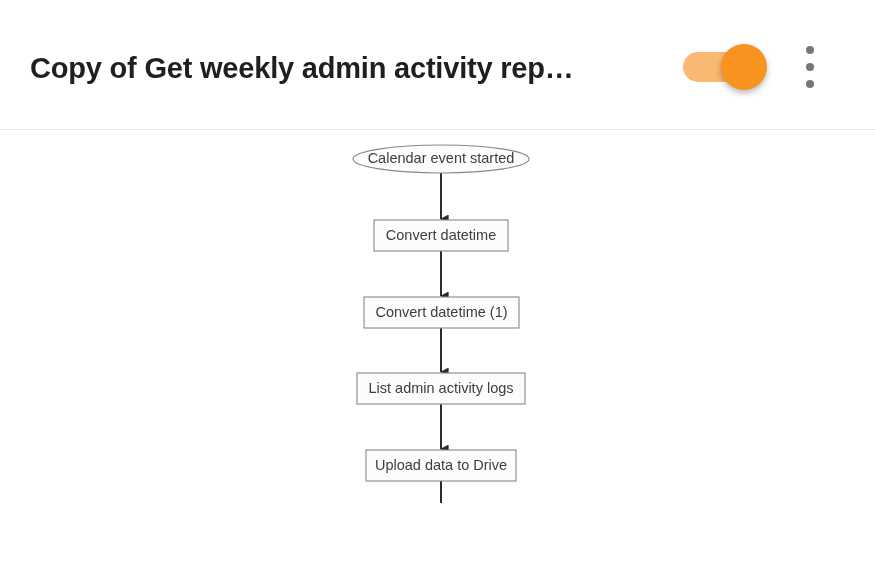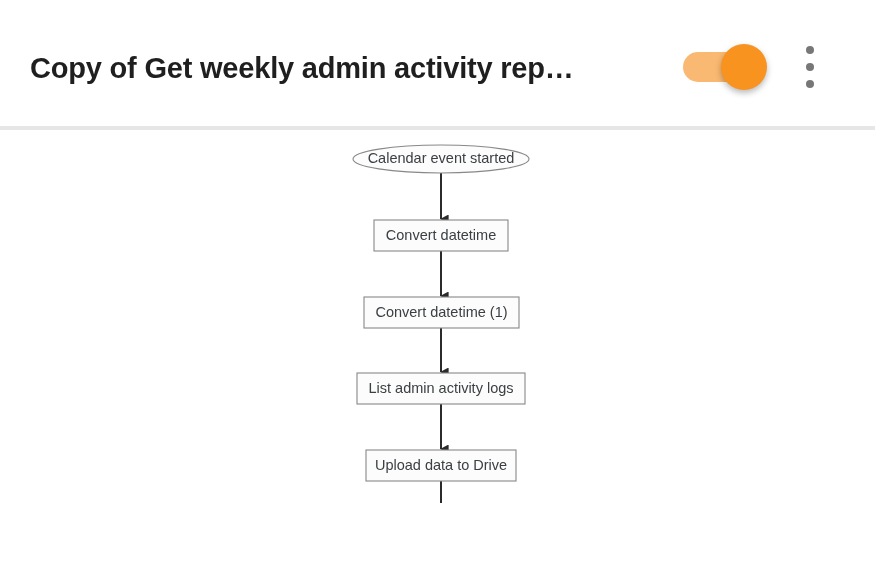--- a/index.html
+++ b/index.html
@@ -17,21 +17,21 @@
   }
 
   
   #app-header {
     position: absolute;
     left: 0;
     top: 0;
     width: 875px;
     height: 130px;
     background: #ffffff;
-    border-bottom: 4px solid #4c1d95;
+    border-bottom: 1px solid #4c1d95;
     box-sizing: border-box;
   }
   #workflow-title {
     position: absolute;
     left: 30px;
     top: 46px;
     width: 630px;
     height: 44px;
     line-height: 44px;
     font-family: "Liberation Sans", sans-serif;

